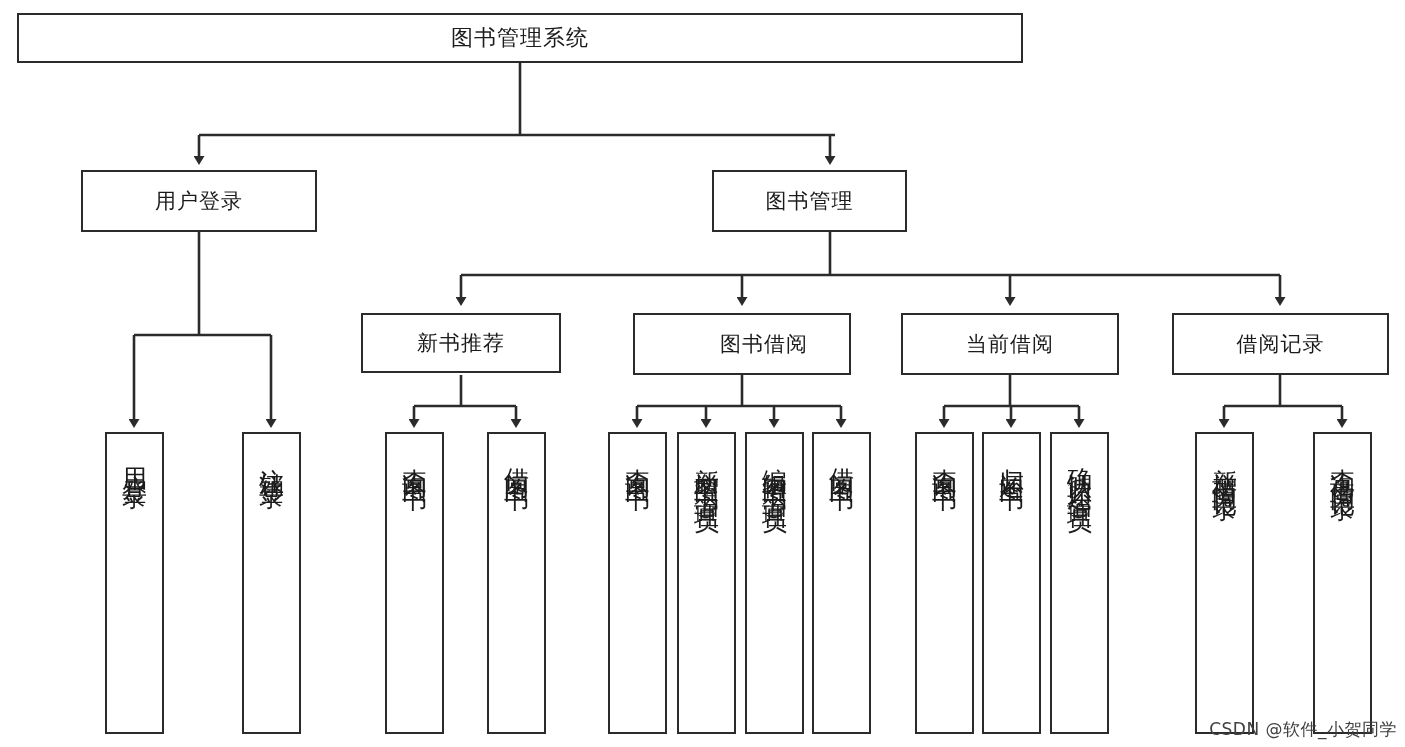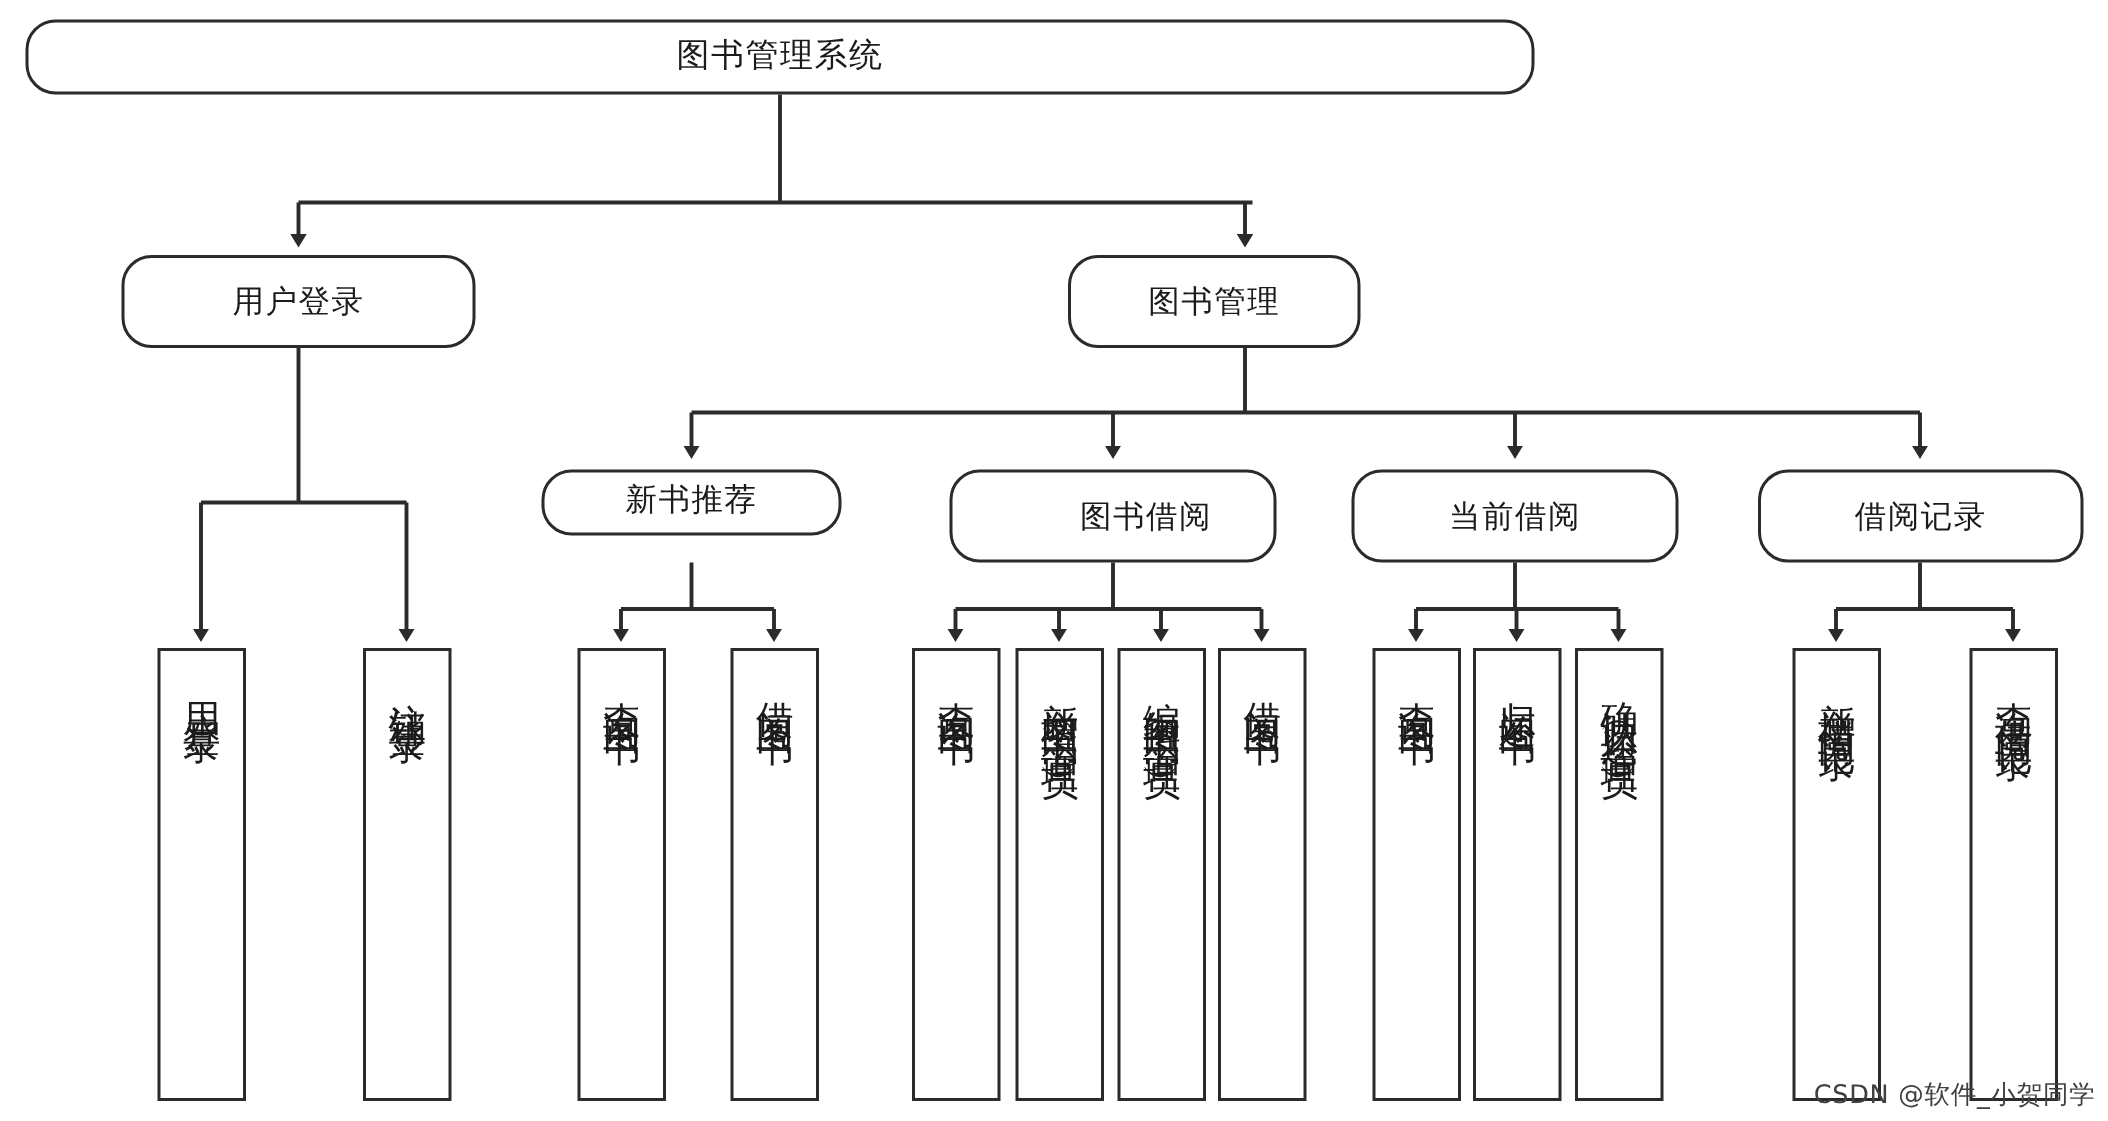--- a/index.html
+++ b/index.html
@@ -35,21 +35,20 @@
     align-items: center;
     justify-content: center;
     color: #1b1b1b;
     overflow: hidden;
   }
   
   .node.h {
     font-size: 21px;
     letter-spacing: 1px;
     line-height: 1;
-    border-radius: 20px;
   }
   .node.root {
     font-size: 22px;
   }
   
   .node.v {
     align-items: flex-start;
     justify-content: center;
     padding-top: 14px;
   }
@@ -133,21 +132,21 @@
   </div>
 
   <div class="node h" style="left:81px; top:170px; width:236px; height:62px;">
     <span>用户登录</span>
   </div>
 
   <div class="node h" style="left:712px; top:170px; width:195px; height:62px;">
     <span>图书管理</span>
   </div>
 
-  <div class="node h" style="left:361px; top:313px; width:200px; height:44px;font-family:Liberation Mono, monospace;">
+  <div class="node h" style="left:361px; top:313px; width:200px; height:60px;">
     <span>新书推荐</span>
   </div>
 
   <div class="node h" style="left:633px; top:313px; width:218px; height:62px;padding-left:44px;">
     <span>图书借阅</span>
   </div>
 
   <div class="node h" style="left:1172px; top:313px; width:217px; height:62px;">
     <span>借阅记录</span>
   </div>

